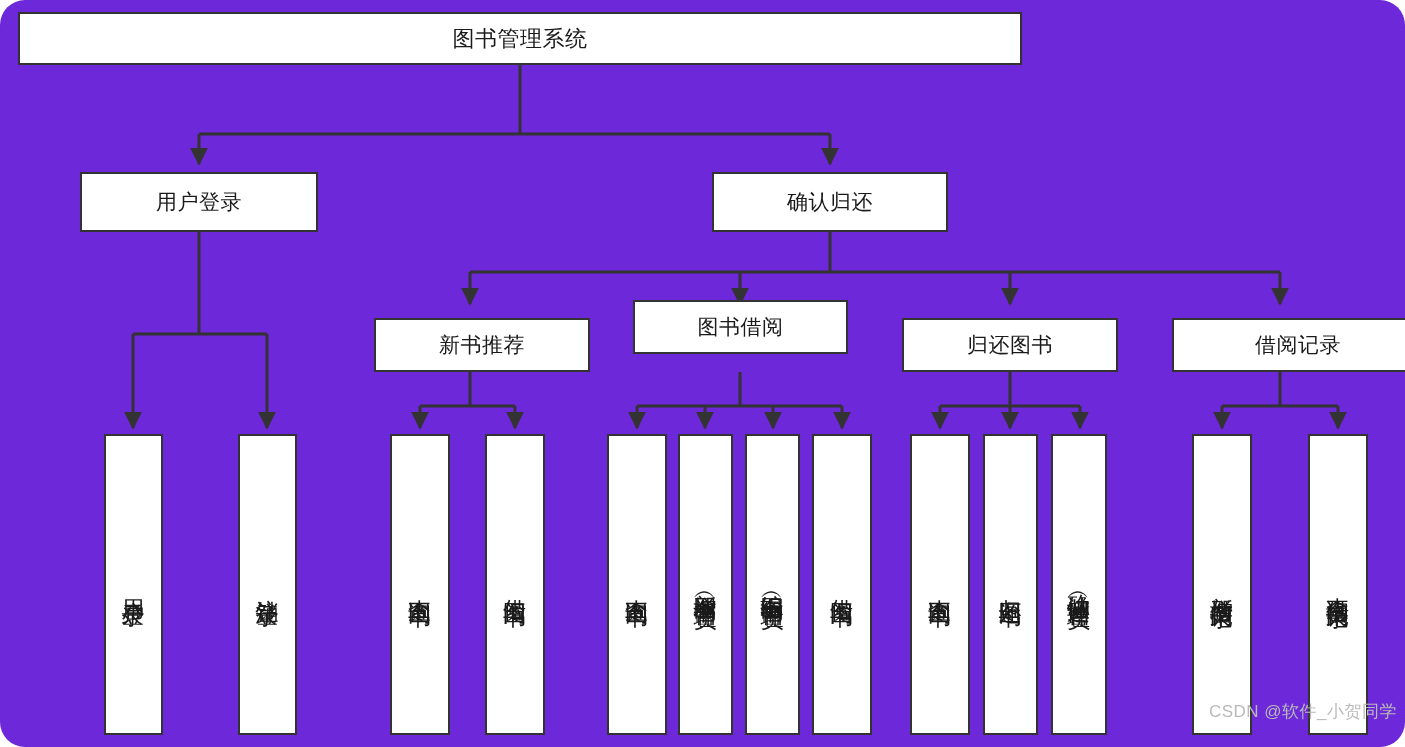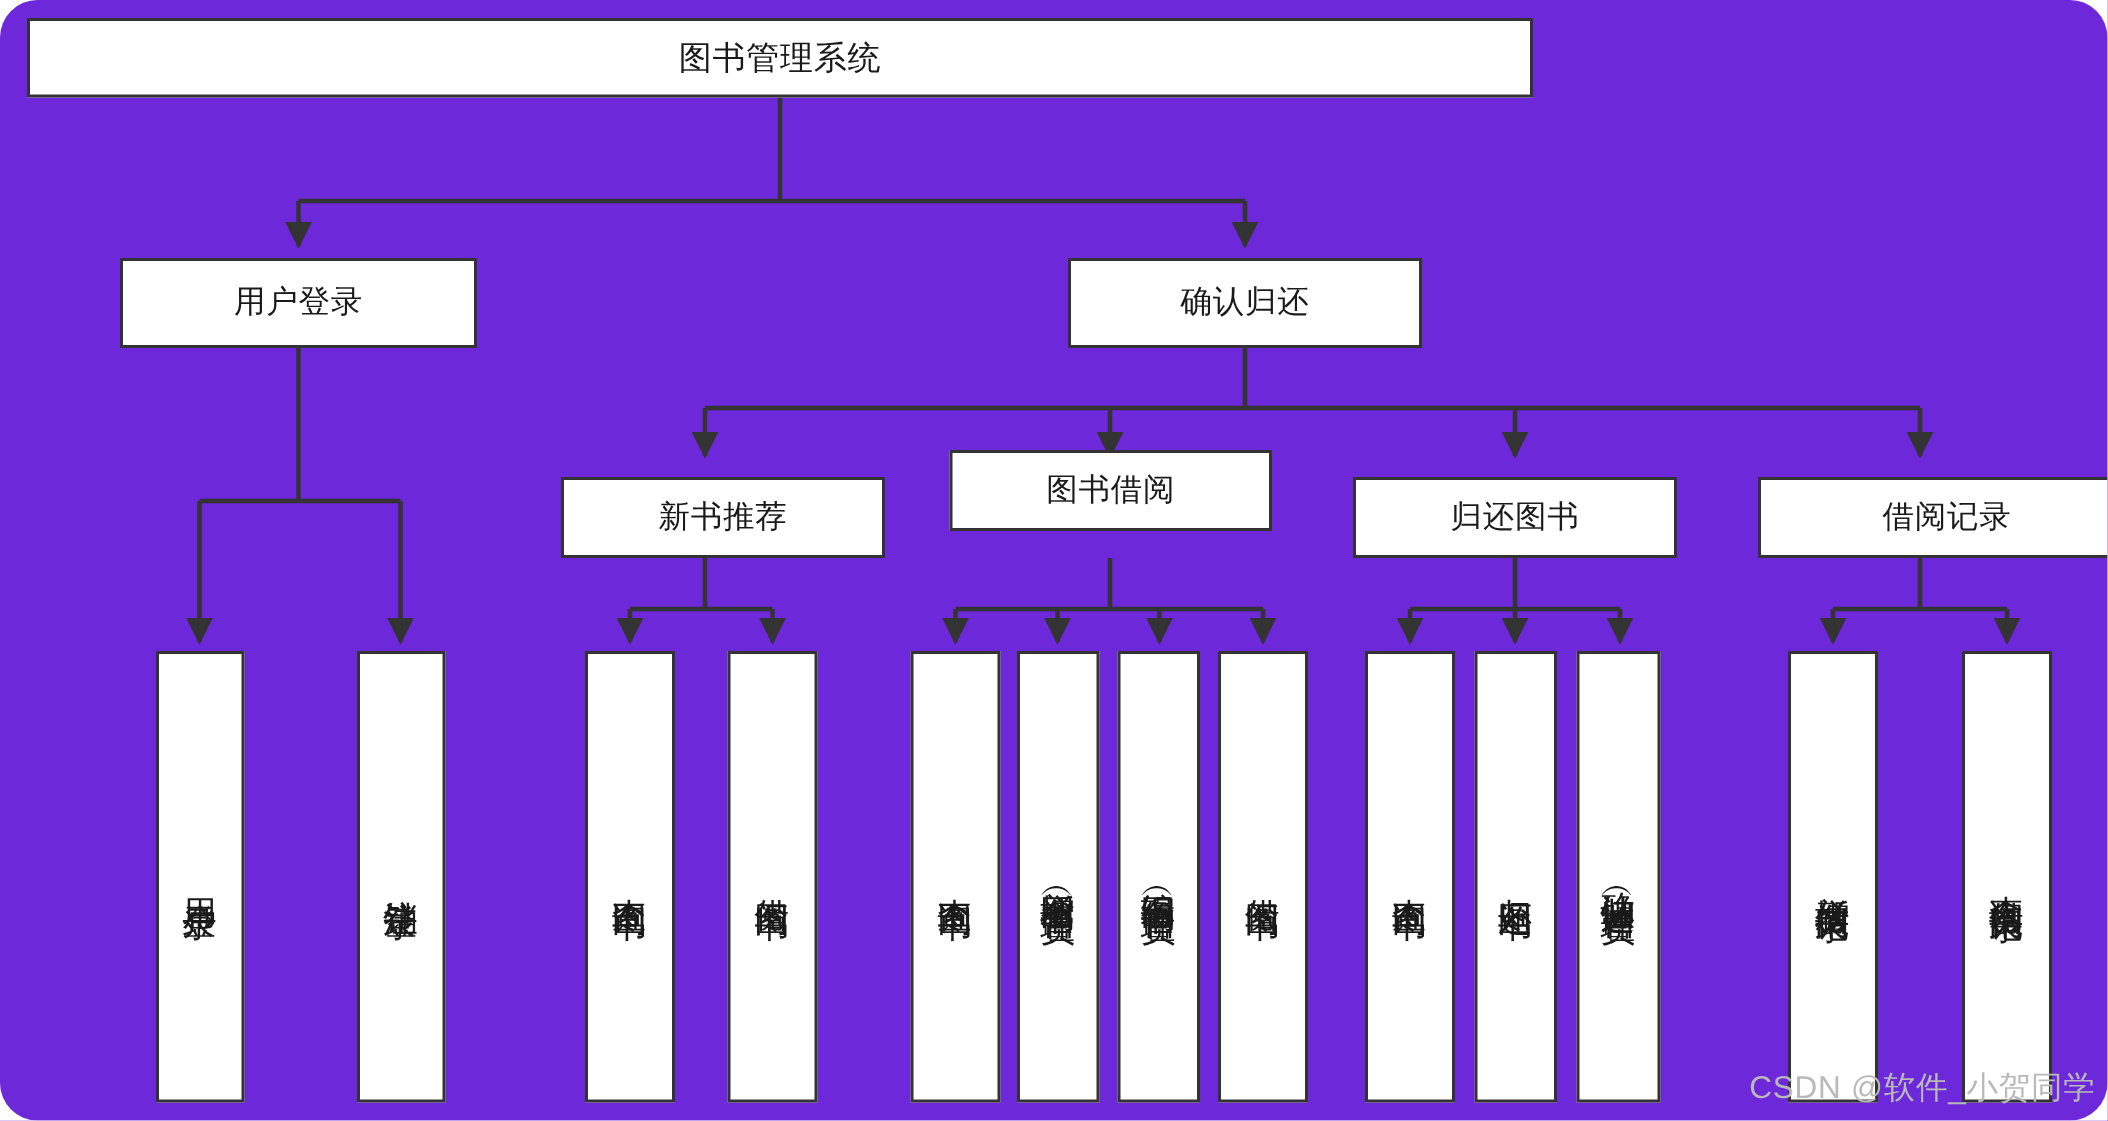--- a/index.html
+++ b/index.html
@@ -60,22 +60,22 @@
     writing-mode: vertical-rl;
     text-orientation: upright;
     font-size: 23px;
     line-height: 1.05;
     letter-spacing: 2px;
     white-space: normal;
   }
   #watermark {
     position: absolute;
     right: 8px;
-    bottom: 8px;
-    font-size: 21px;
+    bottom: 24px;
+    font-size: 17px;
     color: #b9b9b9;
     letter-spacing: 0.5px;
     white-space: nowrap;
     user-select: none;
   }
 </style>
 </head>
 <body>
 
 <div id="canvas">

